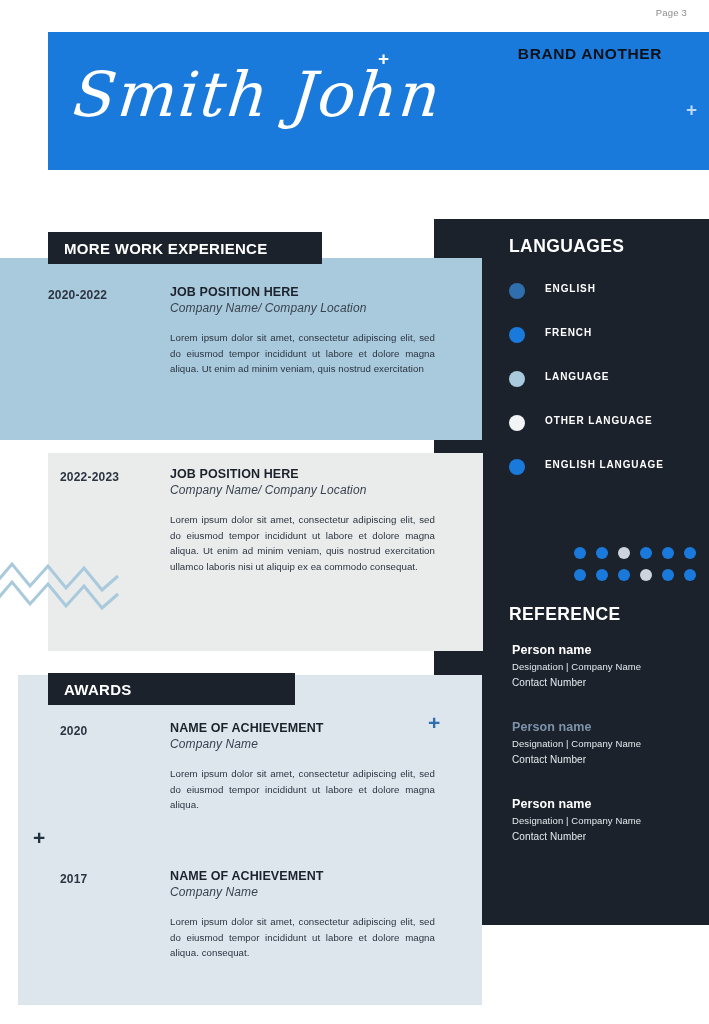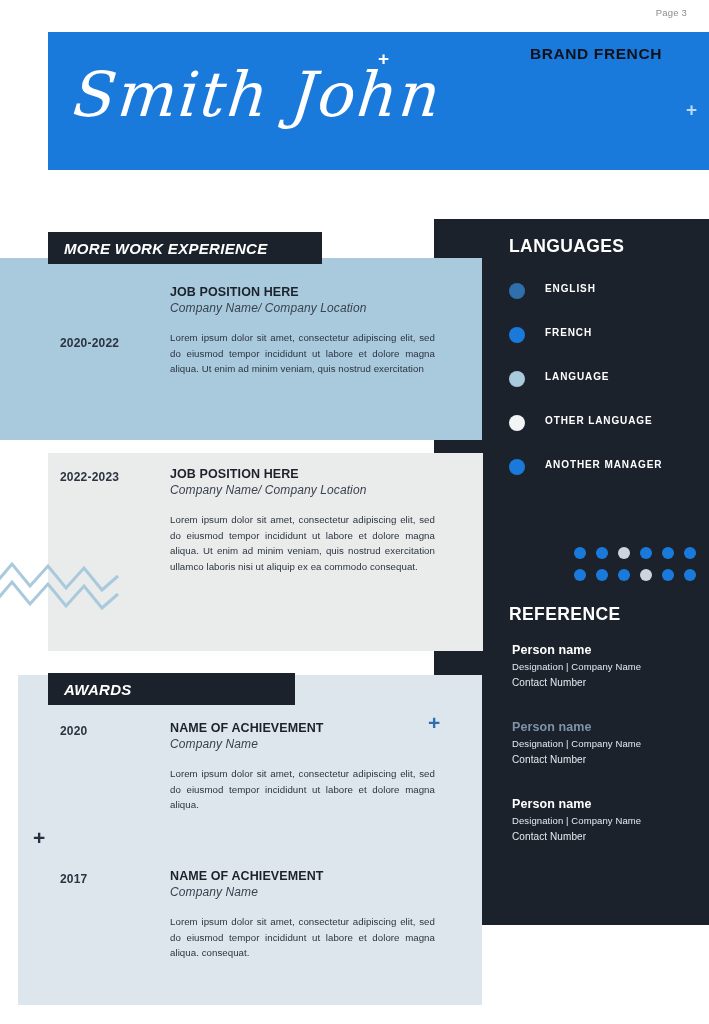--- a/index.html
+++ b/index.html
@@ -101,21 +101,20 @@
   .box-exp2 { left: 48px; top: 453px; width: 435px; height: 198px; background: #eaecec; }
   .box-awards { left: 18px; top: 675px; width: 464px; height: 330px; background: #dde6ed; }
 
   
   .sec-bar {
     position: absolute;
     background: #1c222c;
     display: flex; align-items: center;
     padding: 0 16px;
     height: 32px;
-    font-style: italic;
   }
   .sec-bar span {
     color: #ffffff; font-size: 15px; font-weight: bold; letter-spacing: .3px;
   }
   #bar-work { left: 48px; top: 232px; width: 274px; }
   #bar-awards { left: 48px; top: 673px; width: 247px; }
   .entry-year {
     position: absolute;
     font-size: 12px; font-weight: bold; color: #2b3440; letter-spacing: .2px;
   }
@@ -128,21 +127,21 @@
     font-size: 12px; font-style: italic; color: #39434f;
     letter-spacing: .1px;
   }
   .entry-desc {
     margin-top: 15px;
     font-size: 9.7px; line-height: 1.62; color: #2b3440;
     text-align: justify; letter-spacing: .05px;
   }
 
   
-  #exp1-year { left: 60px; top: 288px; margin-top: 48px; }
+  #exp1-year { left: 48px; top: 288px; }
   #exp1-body { left: 170px; top: 285px; }
   #exp2-year { left: 60px; top: 470px; }
   #exp2-body { left: 170px; top: 467px; }
   #aw1-year  { left: 60px; top: 724px; }
   #aw1-body  { left: 170px; top: 721px; }
   #aw2-year  { left: 60px; top: 872px; }
   #aw2-body  { left: 170px; top: 869px; }
 
   
   .zigzag { position: absolute; left: 0px; top: 554px; }
@@ -153,21 +152,21 @@
 </style>
 </head>
 <body>
 
 <div class="page">
 
   <div class="page-num">Page 3</div>
 
   <div class="header-banner">
     <div class="name-script">Smith John</div>
-    <div class="role-title">BRAND FRENCH</div>
+    <div class="role-title">BRAND ANOTHER</div>
     <div class="plus plus-hdr-1">+</div>
     <div class="plus plus-hdr-2">+</div>
   </div>
 
   <div class="dark-panel">
     <div class="dp-title" id="languages-title">LANGUAGES</div>
 
     <div class="lang-list">
       <div class="lang-row">
         <span class="lang-dot" style="background:#2f6fae"></span>
@@ -180,21 +179,21 @@
       <div class="lang-row">
         <span class="lang-dot" style="background:#a9c9dc"></span>
         <span class="lang-label">LANGUAGE</span>
       </div>
       <div class="lang-row">
         <span class="lang-dot" style="background:#f2f4f6"></span>
         <span class="lang-label">OTHER LANGUAGE</span>
       </div>
       <div class="lang-row">
         <span class="lang-dot" style="background:#1a7adb"></span>
-        <span class="lang-label">ANOTHER MANAGER</span>
+        <span class="lang-label">ENGLISH LANGUAGE</span>
       </div>
     </div>
 
     <div class="dot-grid">
       <span class="grid-dot" style="background:#1a7adb"></span>
       <span class="grid-dot" style="background:#1a7adb"></span>
       <span class="grid-dot" style="background:#ccd4dc"></span>
       <span class="grid-dot" style="background:#1a7adb"></span>
       <span class="grid-dot" style="background:#1a7adb"></span>
       <span class="grid-dot" style="background:#1a7adb"></span>

